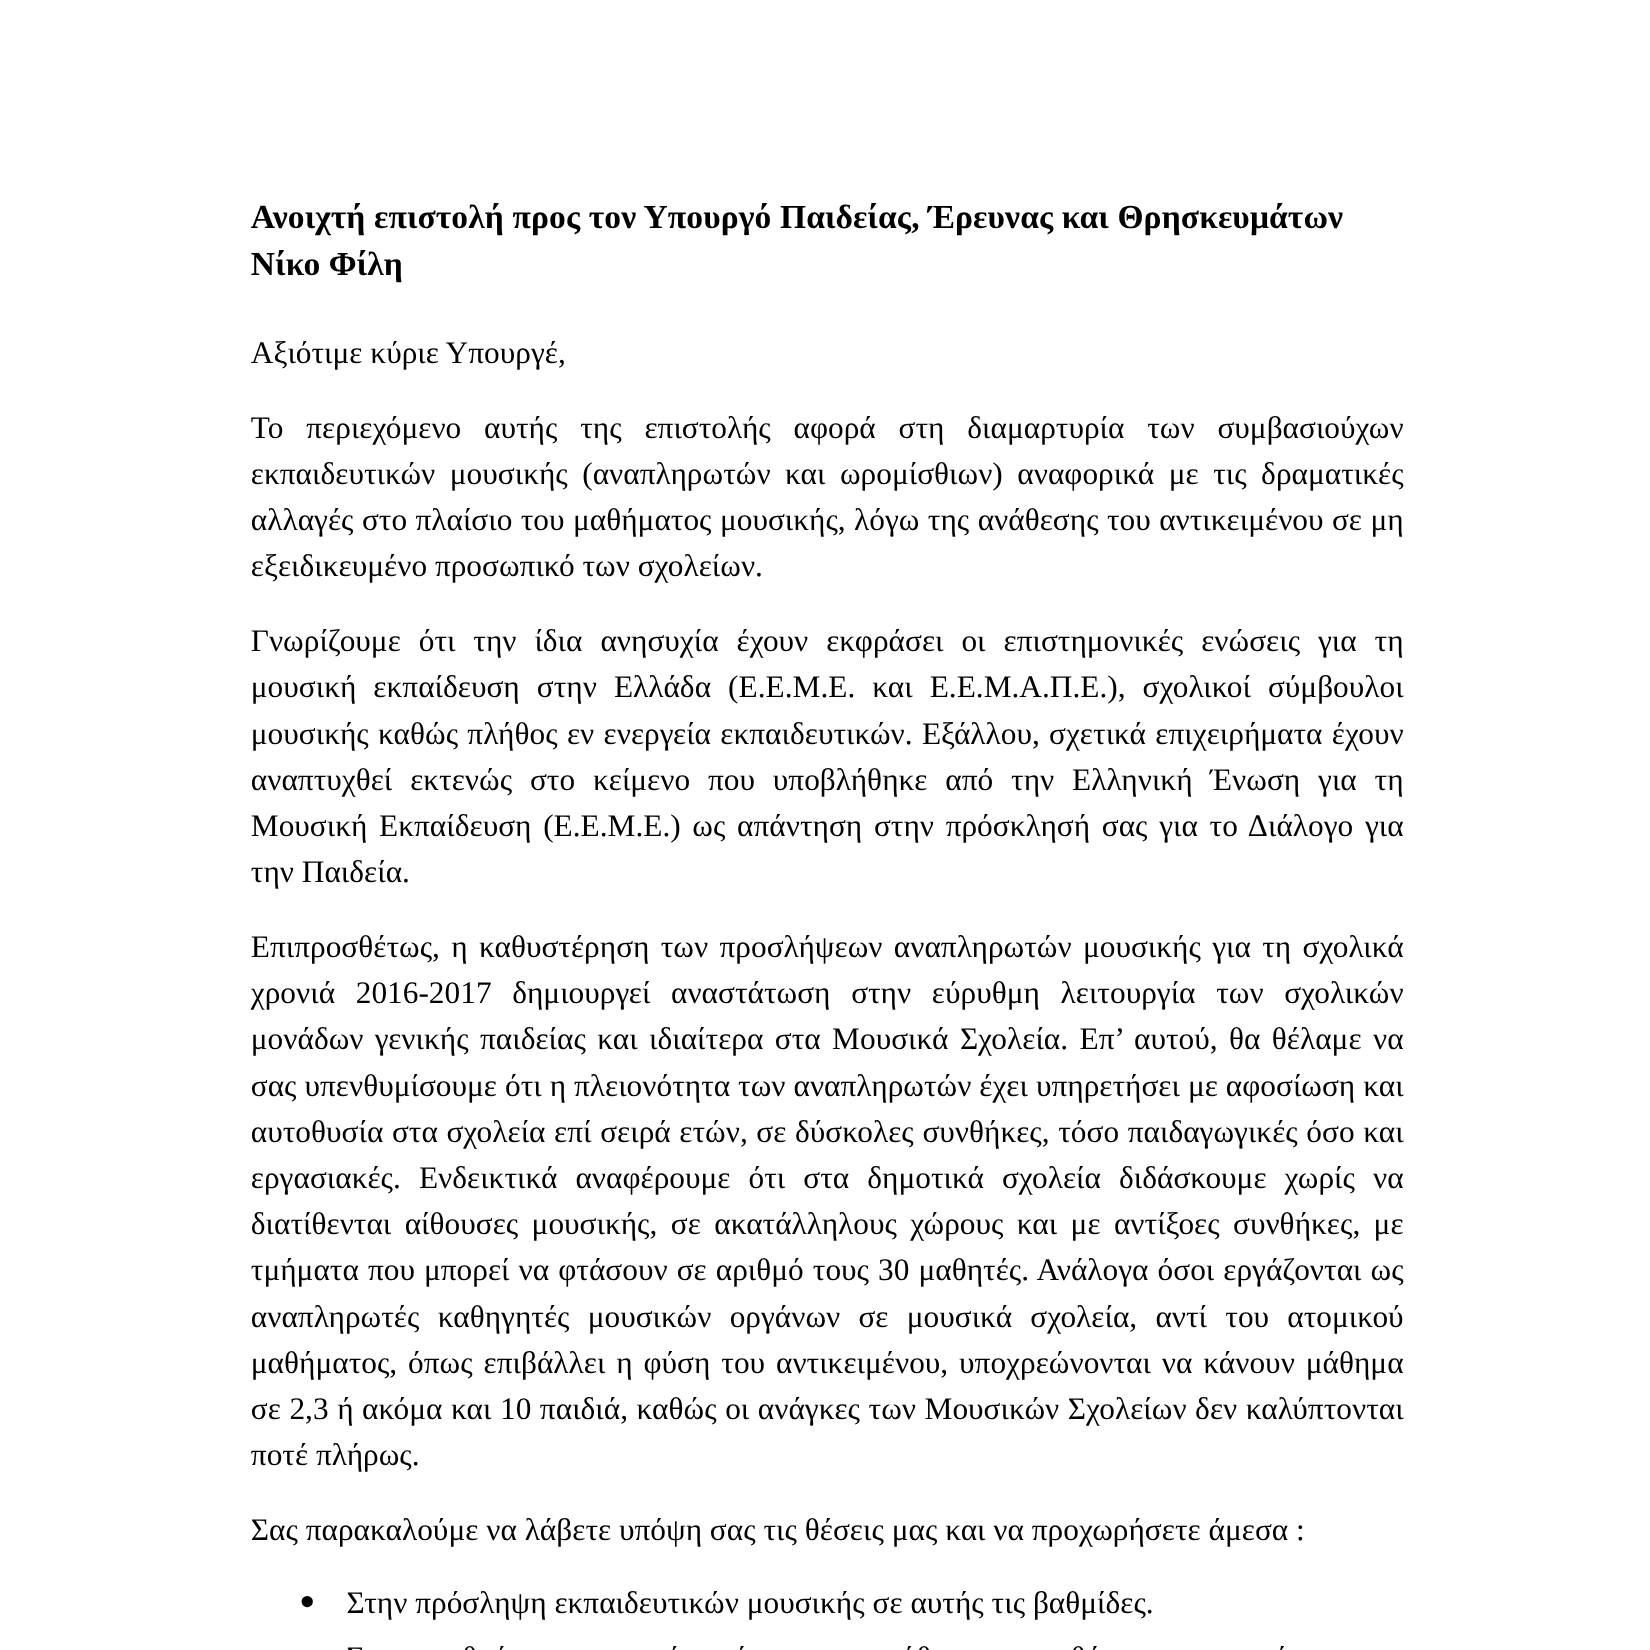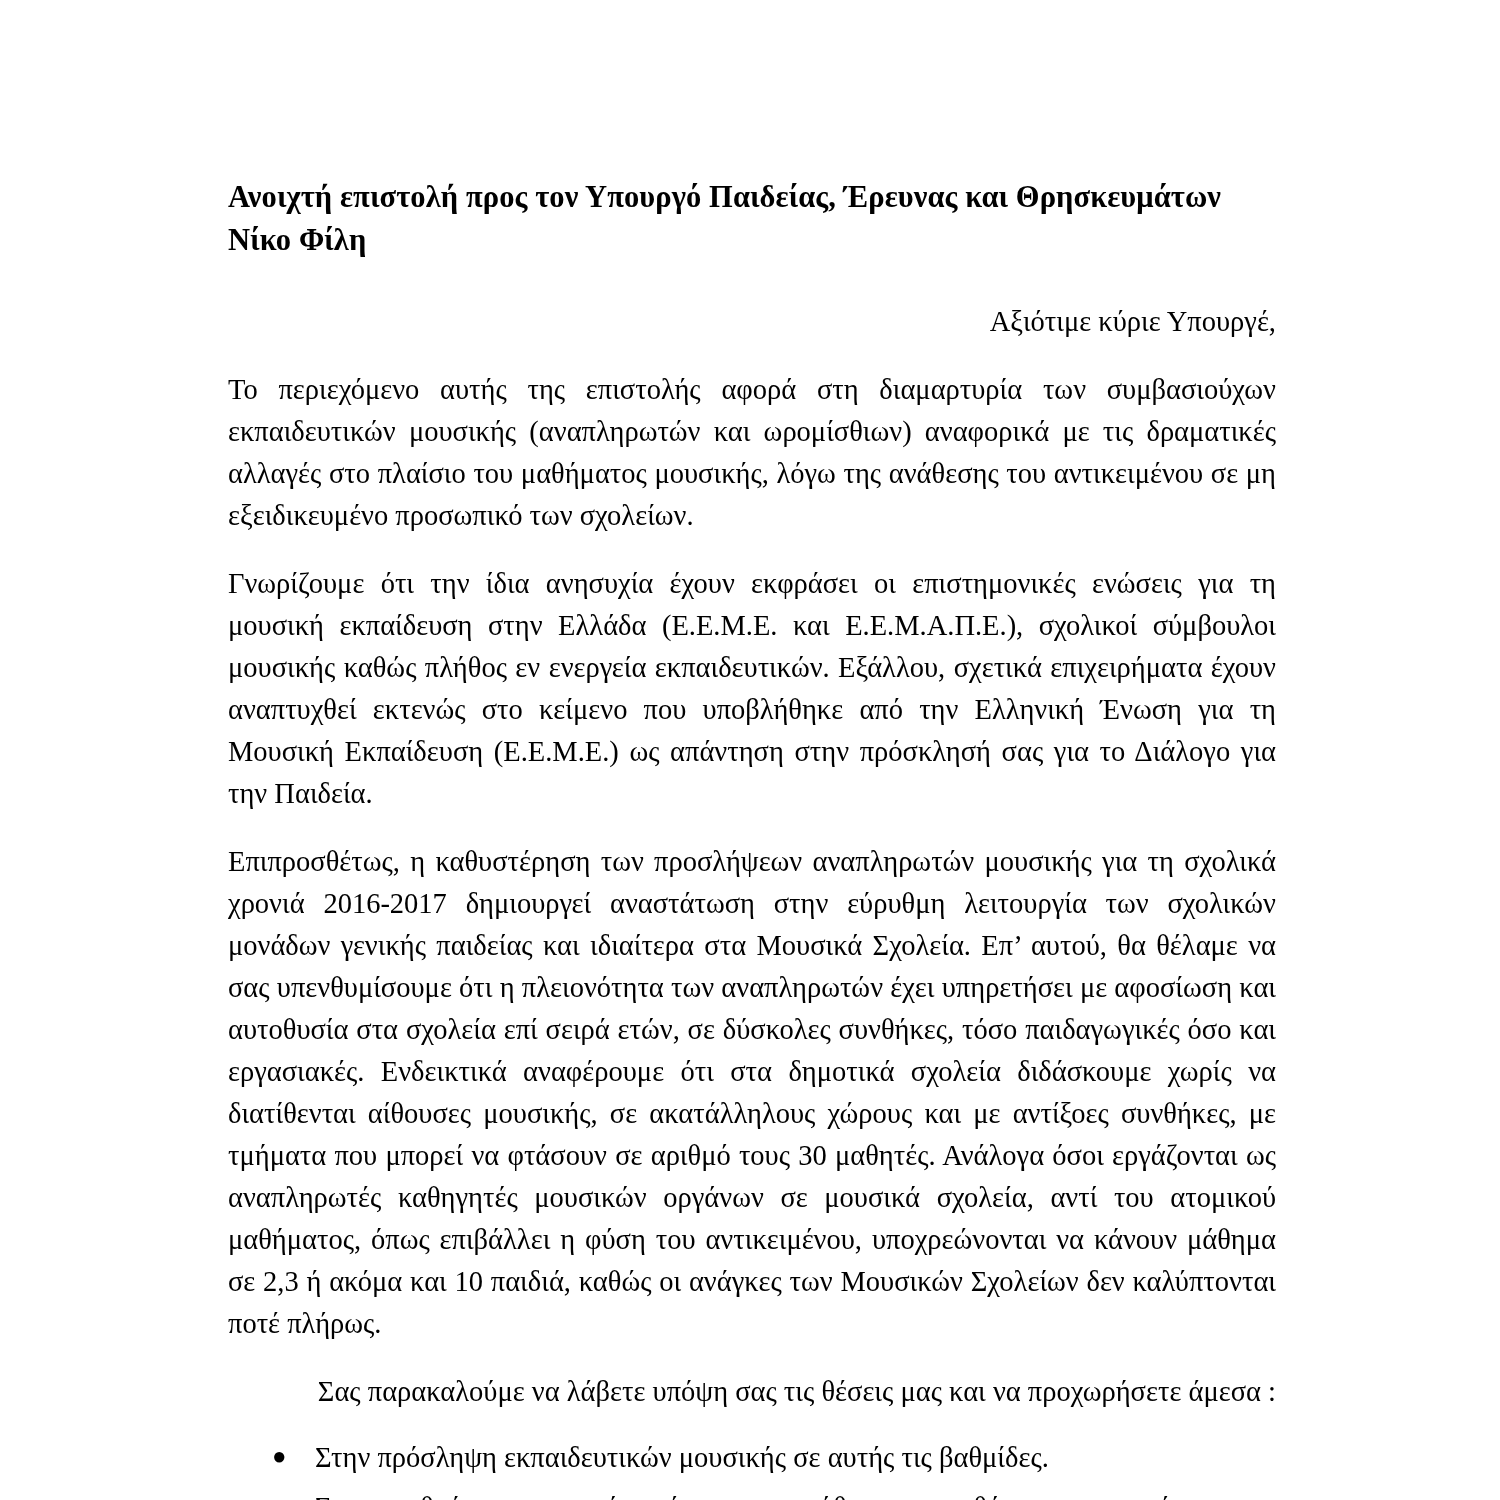--- a/index.html
+++ b/index.html
@@ -72,37 +72,37 @@
 </head>
 <body>
 
 <div class="page">
   <div class="content">
 
     <h1 class="doc-title">Ανοιχτή επιστολή προς τον Υπουργό Παιδείας, Έρευνας και Θρησκευμάτων Νίκο Φίλη</h1>
 
     <div class="gap-title"></div>
 
-    <p class="para" style="text-align:right;">Αξιότιμε κύριε Υπουργέ,</p>
+    <p class="para" style="text-align:left;">Αξιότιμε κύριε Υπουργέ,</p>
 
     <div class="gap-para"></div>
 
     <p class="para">Το περιεχόμενο αυτής της επιστολής αφορά στη διαμαρτυρία των συμβασιούχων εκπαιδευτικών μουσικής (αναπληρωτών και ωρομίσθιων) αναφορικά με τις δραματικές αλλαγές στο πλαίσιο του μαθήματος μουσικής, λόγω της ανάθεσης του αντικειμένου σε μη εξειδικευμένο προσωπικό των σχολείων.</p>
 
     <div class="gap-para"></div>
 
     <p class="para">Γνωρίζουμε ότι την ίδια ανησυχία έχουν εκφράσει οι επιστημονικές ενώσεις για τη μουσική εκπαίδευση στην Ελλάδα (Ε.Ε.Μ.Ε. και Ε.Ε.Μ.Α.Π.Ε.), σχολικοί σύμβουλοι μουσικής καθώς πλήθος εν ενεργεία εκπαιδευτικών. Εξάλλου, σχετικά επιχειρήματα έχουν αναπτυχθεί εκτενώς στο κείμενο που υποβλήθηκε από την Ελληνική Ένωση για τη Μουσική Εκπαίδευση (Ε.Ε.Μ.Ε.) ως απάντηση στην πρόσκλησή σας για το Διάλογο για την Παιδεία.</p>
 
     <div class="gap-para"></div>
 
     <p class="para">Επιπροσθέτως, η καθυστέρηση των προσλήψεων αναπληρωτών μουσικής για τη σχολικά χρονιά 2016-2017 δημιουργεί αναστάτωση στην εύρυθμη λειτουργία των σχολικών μονάδων γενικής παιδείας και ιδιαίτερα στα Μουσικά Σχολεία. Επ’ αυτού, θα θέλαμε να σας υπενθυμίσουμε ότι η πλειονότητα των αναπληρωτών έχει υπηρετήσει με αφοσίωση και αυτοθυσία στα σχολεία επί σειρά ετών, σε δύσκολες συνθήκες, τόσο παιδαγωγικές όσο και εργασιακές. Ενδεικτικά αναφέρουμε ότι στα δημοτικά σχολεία διδάσκουμε χωρίς να διατίθενται αίθουσες μουσικής, σε ακατάλληλους χώρους και με αντίξοες συνθήκες, με τμήματα που μπορεί να φτάσουν σε αριθμό τους 30 μαθητές. Ανάλογα όσοι εργάζονται ως αναπληρωτές καθηγητές μουσικών οργάνων σε μουσικά σχολεία, αντί του ατομικού μαθήματος, όπως επιβάλλει η φύση του αντικειμένου, υποχρεώνονται να κάνουν μάθημα σε 2,3 ή ακόμα και 10 παιδιά, καθώς οι ανάγκες των Μουσικών Σχολείων δεν καλύπτονται ποτέ πλήρως.</p>
 
     <div class="gap-para"></div>
 
-    <p class="para" style="text-align:right;">Σας παρακαλούμε να λάβετε υπόψη σας τις θέσεις μας και να προχωρήσετε άμεσα :</p>
+    <p class="para" style="text-align:left;">Σας παρακαλούμε να λάβετε υπόψη σας τις θέσεις μας και να προχωρήσετε άμεσα :</p>
 
     <div class="gap-list"></div>
 
     <ul class="bullets">
       <li>
         <span class="bullet-glyph">●</span>
         <span>Στην πρόσληψη εκπαιδευτικών μουσικής σε αυτής τις βαθμίδες.</span>
       </li>
       <li>
         <span class="bullet-glyph">●</span>

